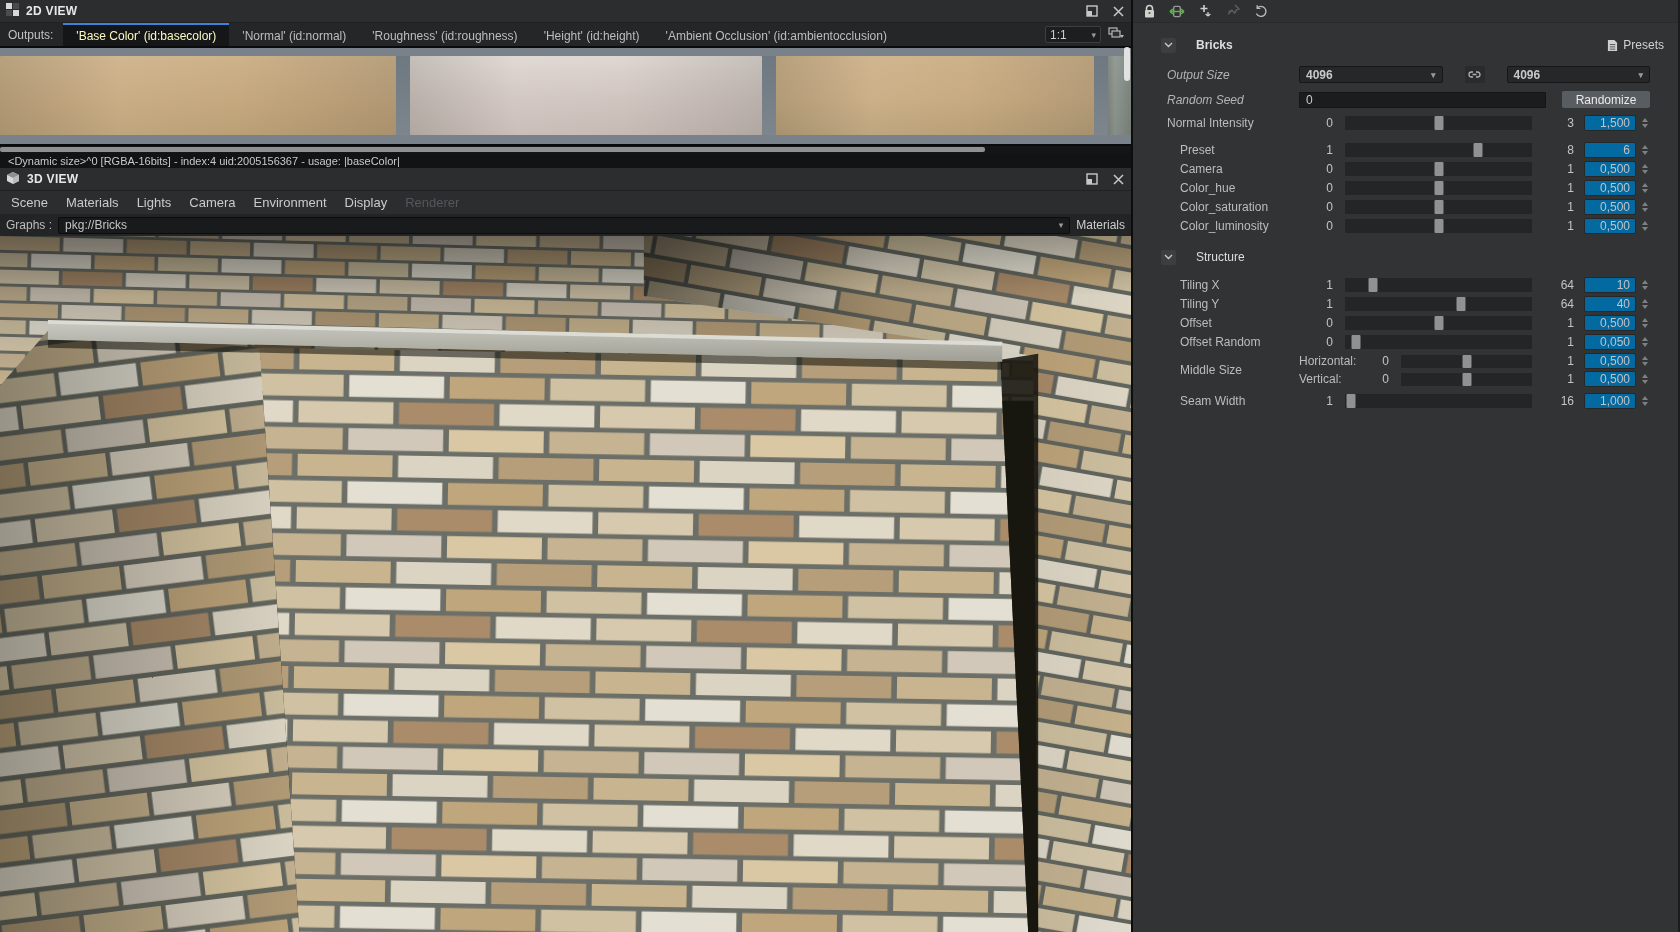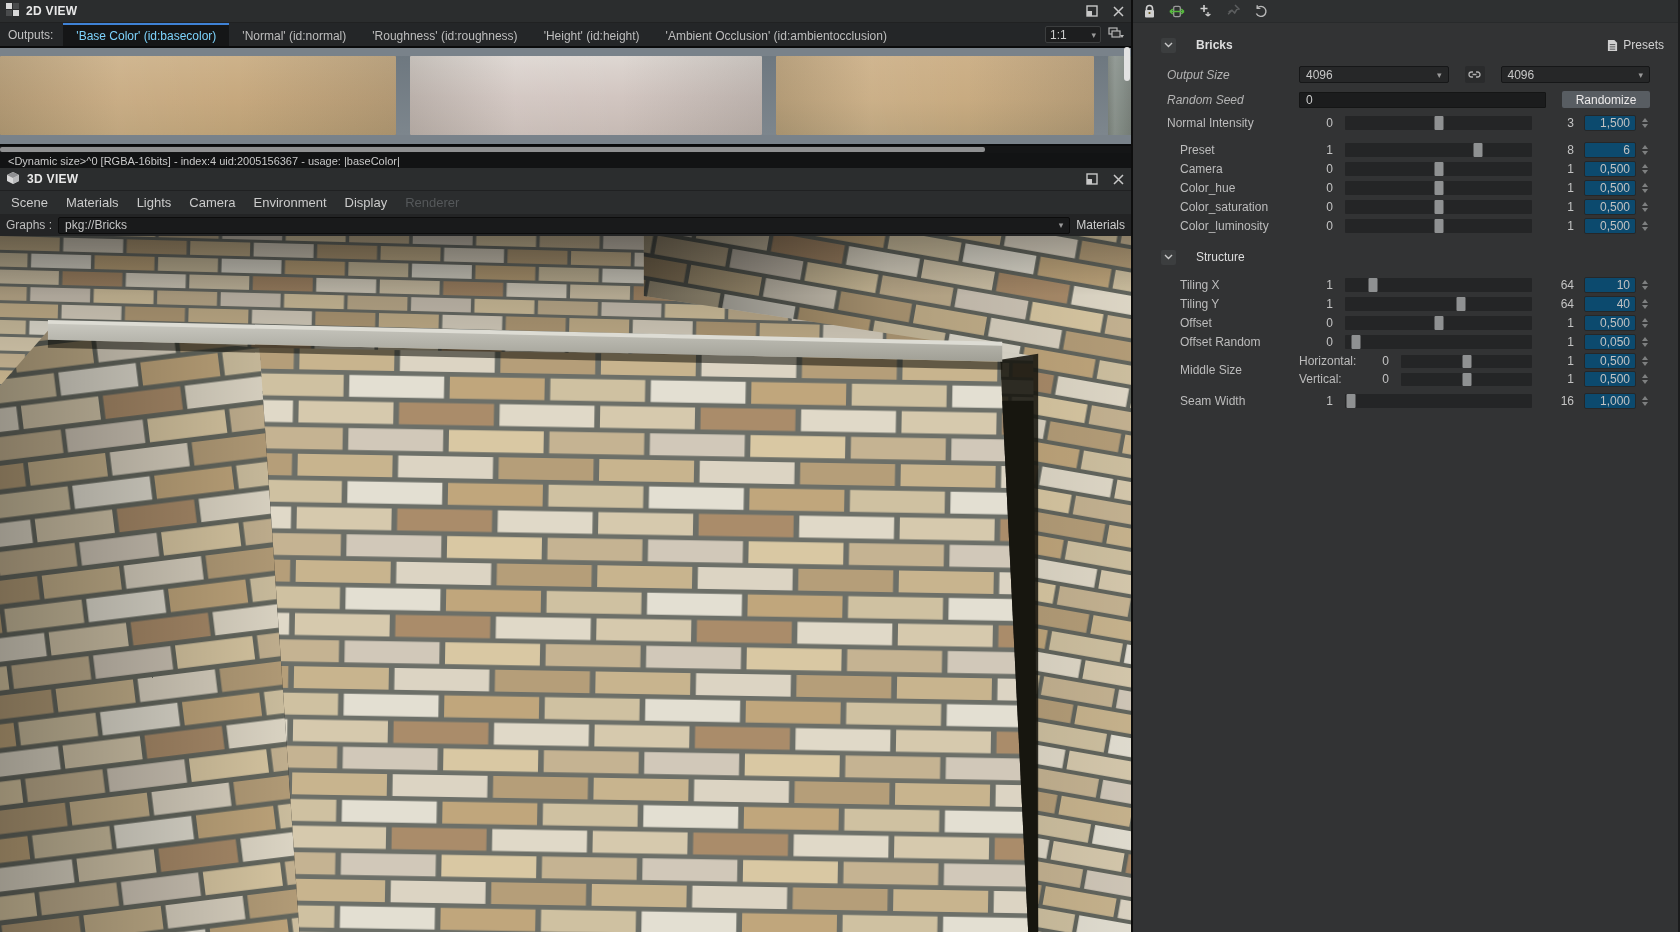--- a/index.html
+++ b/index.html
@@ -14,21 +14,21 @@
   .titlebar .ttl { font-weight:bold; color:#e8e8e8; font-size:12px; letter-spacing:.3px; }
   .winbtns { margin-left:auto; display:flex; align-items:center; gap:12px; }
   .winbtn { width:14px; height:14px; display:flex; align-items:center; justify-content:center; cursor:default; }
   .winbtn svg { display:block; }
 
   
   .panel2d { display:flex; flex-direction:column; flex:0 0 auto; background:#0b0c0d;border-radius:9px; }
   .tabsbar { height:23px; background:#242628; display:flex; align-items:stretch; padding-left:8px; }
   .outputs-label { align-self:center; color:#c2c2c2; margin-right:10px; }
   .tab { display:flex; align-items:center; padding:0 13px; color:#bdbdbd; border-top:2px solid transparent; cursor:default; white-space:nowrap; }
-  .tab.active { background:#151617; color:#7dd3fc; border-top:2px solid #3f82d6; }
+  .tab.active { background:#151617; color:#fef9c3; border-top:2px solid #3f82d6; }
   .tabsbar .spacer { flex:1; }
   .zoom-dd { align-self:center; width:56px; height:17px; background:#1d1e1f; border:1px solid #3c3e3f;
     border-radius:2px; display:flex; align-items:center; padding:0 4px; margin-right:6px; color:#cfcfcf; }
   .zoom-dd .arrow { margin-left:auto; color:#9a9a9a; font-size:9px; }
   .viewopts { align-self:center; margin-right:6px; }
   .canvas2d { height:100px; position:relative; background:#0a0b0c; overflow:hidden; }
   .strip { position:absolute; inset:2px 0 2px 0; background:#79828a; display:flex; align-items:stretch;
     padding:8px 0 9px 0; }
   .brick2d { position:relative; border-radius:1px; }
   .brick2d.b1 { width:396px; background:linear-gradient(180deg,#cdb28a,#c6a87e 55%,#bba076); }
@@ -71,31 +71,31 @@
   .presets-btn { margin-left:auto; display:flex; align-items:center; gap:5px; color:#d2d2d2; }
 
   .prow { display:flex; align-items:center; height:19px; padding:0 28px 0 34px; }
   .prow .plabel { flex:0 0 132px; color:#bcbcbc; white-space:nowrap; }
   .prow .plabel.ind { padding-left:13px; }
   .prow .plabel.ital { font-style:italic; color:#b4b4b4; }
   .minv { flex:0 0 34px; text-align:right; margin-right:12px; color:#c4c4c4; }
   .track { flex:1; height:14px; background:#242526; border-radius:1px; position:relative; }
   .handle { position:absolute; top:0; width:9px; height:14px; background:#8f9192; border-radius:1px; transform:translateX(-50%); }
   .maxv { flex:0 0 32px; text-align:right; margin-left:10px; color:#c4c4c4; }
-  .valbox { flex:0 0 52px; height:16px; margin-left:10px; background:#0c4a6e; border:1px solid #262728;
+  .valbox { flex:0 0 52px; height:16px; margin-left:10px; background:#0369a1; border:1px solid #262728;
     border-radius:2px; display:flex; align-items:center; justify-content:flex-end; padding:0 5px; color:#c2c2c2; }
   .spin { flex:0 0 10px; margin-left:4px; display:flex; flex-direction:column; align-items:center; gap:2px; }
   .spin i { display:block; width:0; height:0; border-left:3px solid transparent; border-right:3px solid transparent; }
   .spin .up { border-bottom:4px solid #7e8081; }
   .spin .dn { border-top:4px solid #7e8081; }
 
   .dd { height:17px; background:#262728; border:1px solid #161718; border-radius:2px;
     display:flex; align-items:center; padding:0 6px; color:#c8c8c8; }
   .dd .arrow { margin-left:auto; color:#9a9a9a; font-size:9px; }
-  .outsize-wrap { flex:1; display:flex; align-items:center; gap:16px; }
+  .outsize-wrap { flex:1; display:flex; align-items:center; gap:22px;font-weight:bold; }
   .outsize-wrap .dd { flex:1; }
   .linkbox { width:20px; height:17px; background:#2a2b2c; border-radius:2px; display:flex; align-items:center; justify-content:center; }
   .seed-input { flex:1; height:16px; background:#1b1c1d; border:1px solid #141515; border-radius:1px;
     display:flex; align-items:center; padding:0 6px; color:#cccccc; }
   .randomize-btn { flex:0 0 88px; height:17px; margin-left:16px; background:#585d62; border-radius:2px;
     display:flex; align-items:center; justify-content:center; color:#eceaea; }
 
   .midrow { display:flex; padding:0 28px 0 34px; align-items:center; margin-top:2px; }
   .midrow .plabel { flex:0 0 132px; color:#bcbcbc; padding-left:13px; }
   .midcol { flex:1; display:flex; flex-direction:column; gap:2px; }

